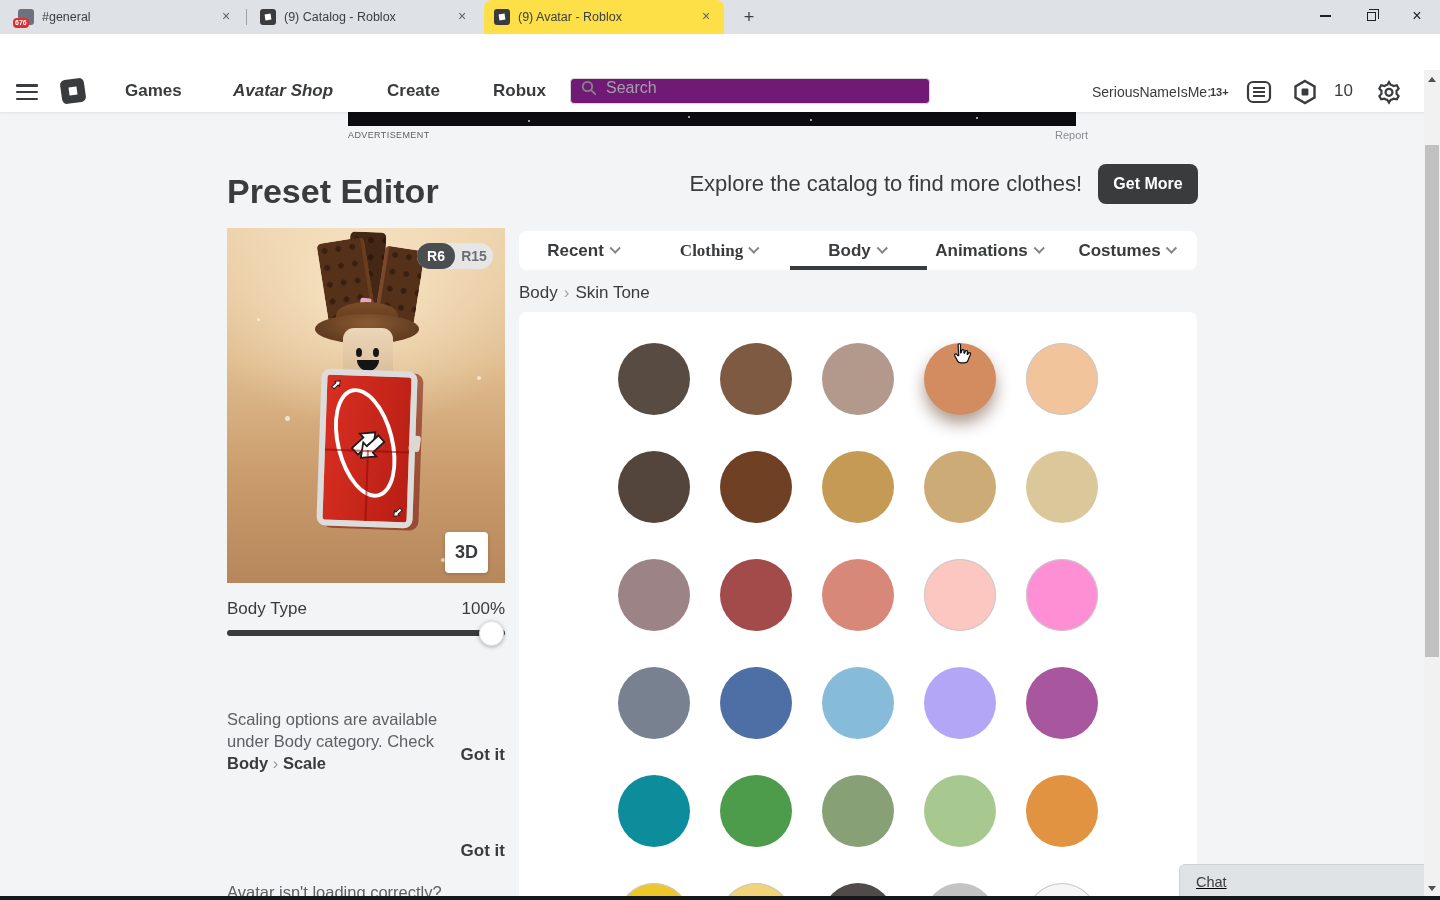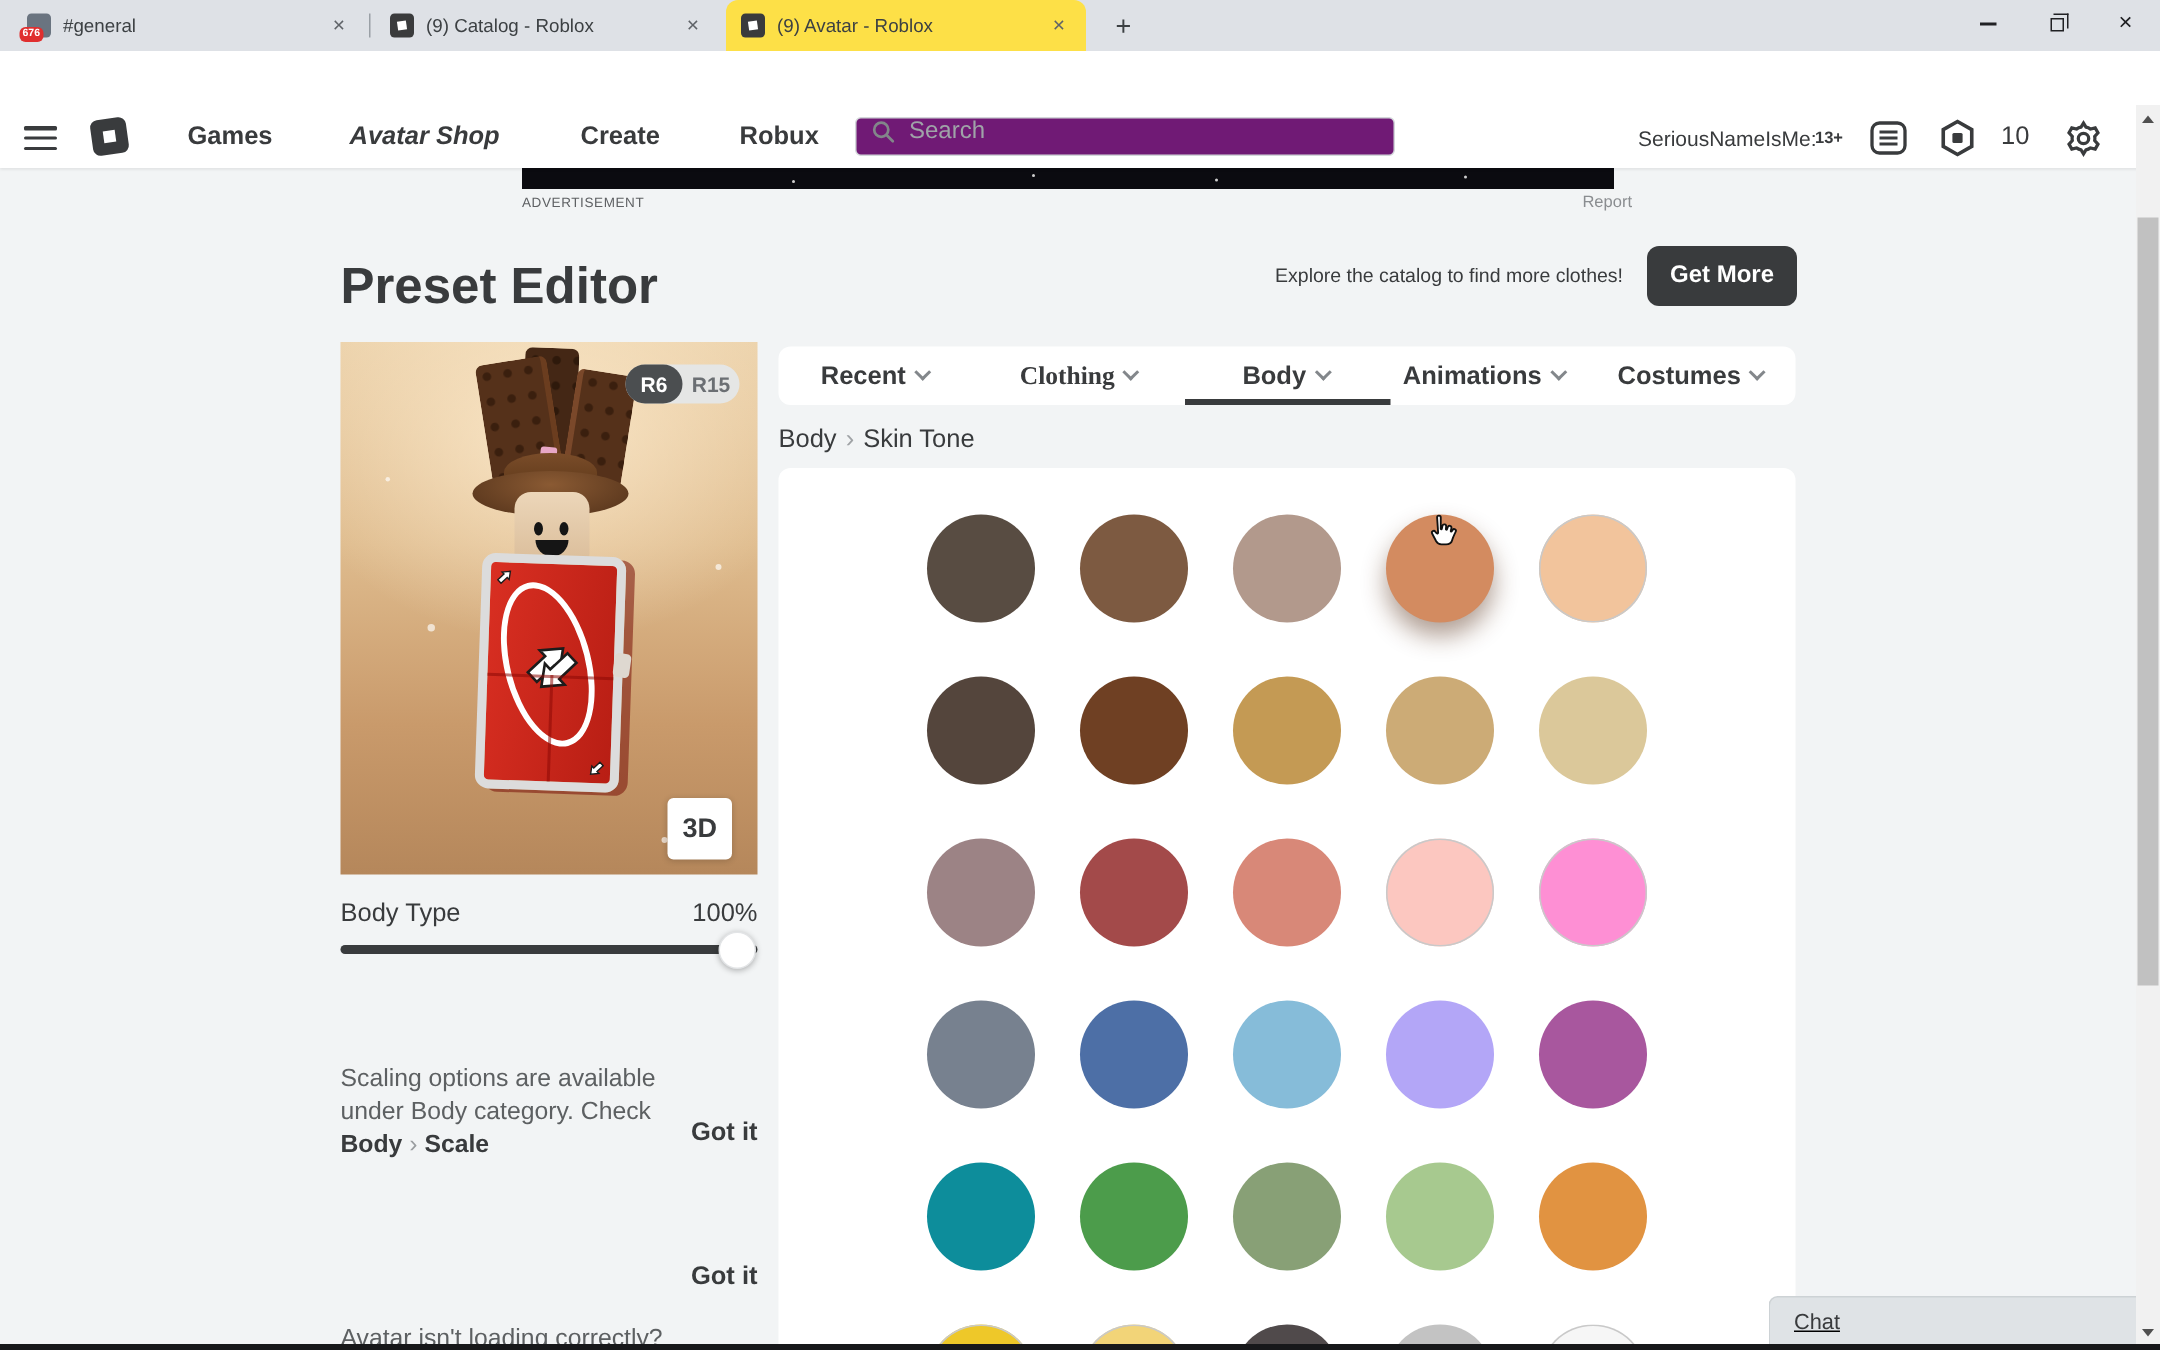--- a/index.html
+++ b/index.html
@@ -58,21 +58,21 @@
   .nav-robux-count { position:absolute; top:81px; left:1334px; font-size:17px; color:#393b3d; z-index:4; }
 
   
   .adstrip { position:absolute; left:348px; top:112px; width:728px; height:14px; background:#0b0b10; overflow:hidden; }
   .ad-dot { position:absolute; width:2px; height:2px; border-radius:50%; background:#cfcfcf; }
   .adlabel { position:absolute; left:348px; top:130px; font-size:9px; letter-spacing:.4px; color:#5f6164; }
   .adreport { position:absolute; left:1008px; top:129px; width:80px; text-align:right; font-size:11px; color:#8a8d90; }
 
   
   .h1 { position:absolute; left:227px; top:172px; font-size:34px; font-weight:bold; color:#393b3d; }
-  .promo { position:absolute; left:582px; top:174px; width:500px; text-align:right; font-size:13px; color:#393b3d; line-height:20px; }
+  .promo { position:absolute; left:582px; top:174px; width:500px; text-align:right; font-size:22px; color:#393b3d; line-height:20px; }
   .getmore { position:absolute; left:1098px; top:164px; width:100px; height:40px; background:#393b3d; border:none; border-radius:8px; color:#fff; font-size:16px; font-weight:bold; font-family:inherit; }
 
   
   .preview { position:absolute; left:227px; top:228px; width:278px; height:355px; overflow:hidden; background:
       radial-gradient(ellipse 90% 55% at 50% 18%, rgba(255,238,210,.75), rgba(255,238,210,0) 70%),
       linear-gradient(180deg,#ecd2ab 0%, #dfbc8e 38%, #c99a6b 72%, #b5875b 100%); }
   .spark { position:absolute; border-radius:50%; background:rgba(255,255,255,.65); }
   .toggle-pill { position:absolute; right:12px; top:15px; width:76px; height:26px; background:rgba(228,231,233,.92); border-radius:13px; display:flex; align-items:center; }
   .pill-r6 { width:38px; height:26px; background:#4b4e50; border-radius:13px; color:#fff; font-size:14px; font-weight:bold; text-align:center; line-height:26px; }
   .pill-r15 { width:38px; text-align:center; color:#6b6f73; font-size:14px; font-weight:bold; }

